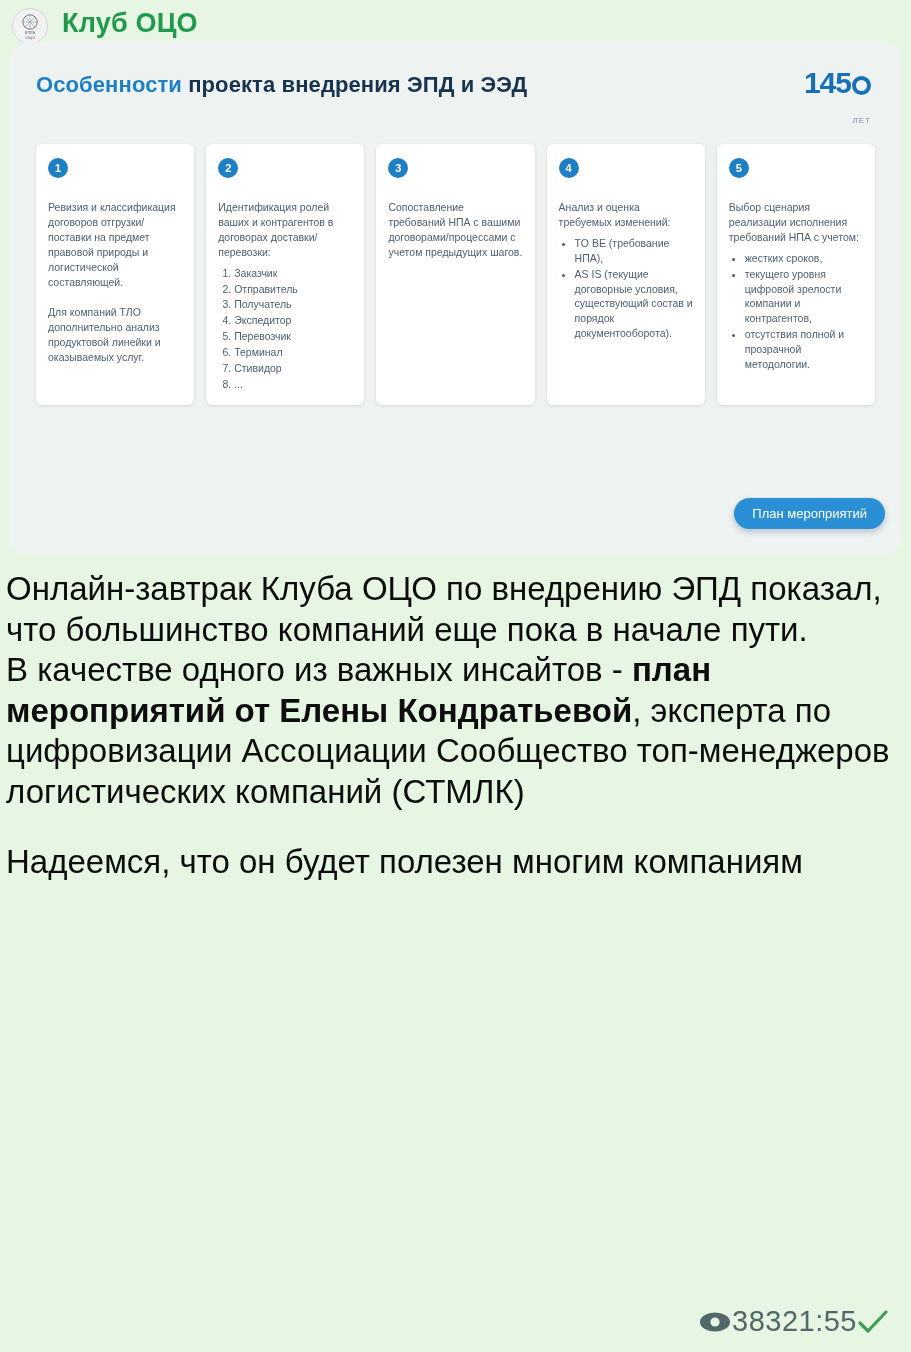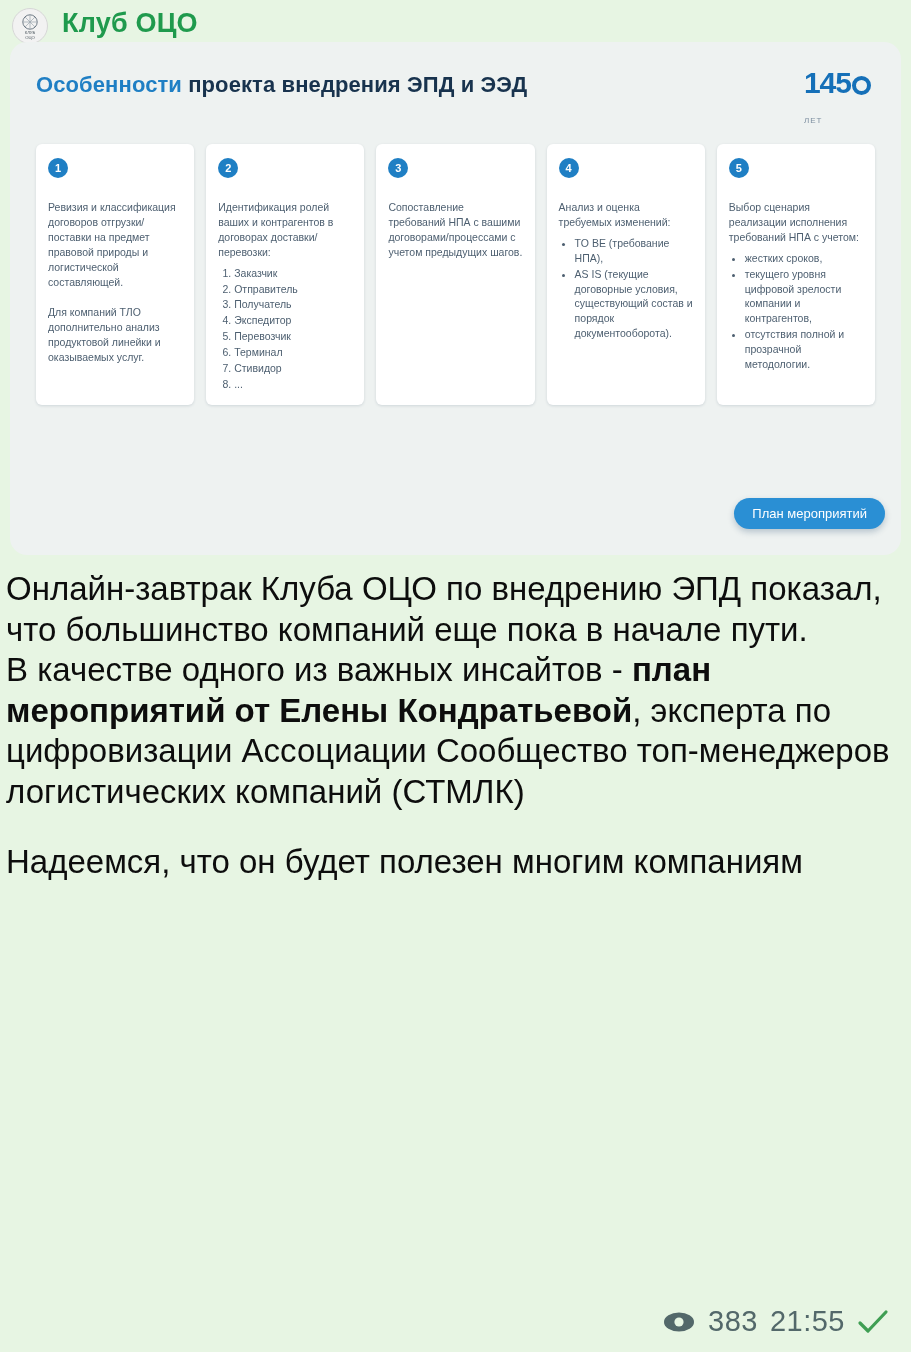--- a/index.html
+++ b/index.html
@@ -67,20 +67,21 @@
     font-weight: bold;
     color: #18334e;
     letter-spacing: 0.1px;
     white-space: nowrap;
   }
   .slide-title .accent { color: #1f7fc4; }
   .brand-mark {
     position: absolute;
     top: 26px;
     right: 30px;
+    text-align: right;
     line-height: 1;
   }
   .brand-mark .big {
     font-size: 30px;
     font-weight: bold;
     color: #1570b8;
     letter-spacing: -1px;
   }
   .brand-mark .big .ring {
     display: inline-block;
@@ -160,21 +161,21 @@
   .msg-text p { margin: 0; }
   .msg-text .gap { height: 30px; }
   .msg-text b { font-weight: bold; }
   
   .msg-meta {
     position: absolute;
     right: 22px;
     bottom: 14px;
     display: flex;
     align-items: center;
-    gap: 12px;
+    gap: 0;
     color: #53686a;
     font-size: 29px;
   }
   .eye-icon { display: block; }
   .views-count { letter-spacing: 0.5px; }
   .msg-time { letter-spacing: 0.5px; }
   .check-icon { display: block; }
 </style>
 </head>
 <body>

